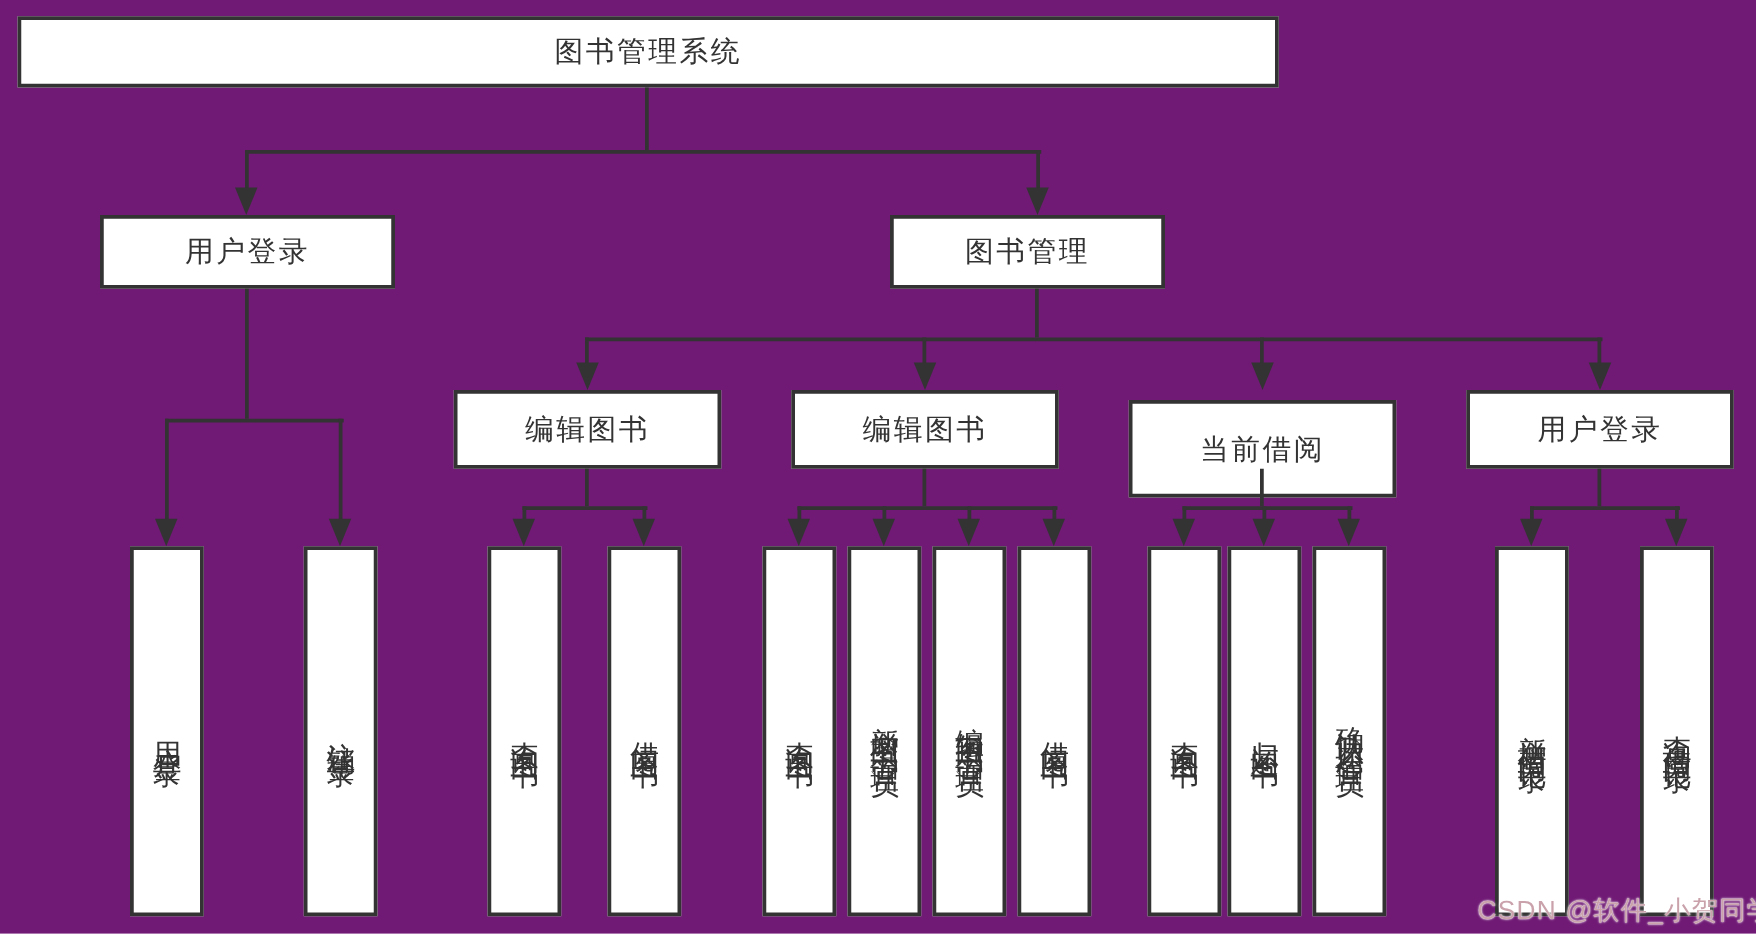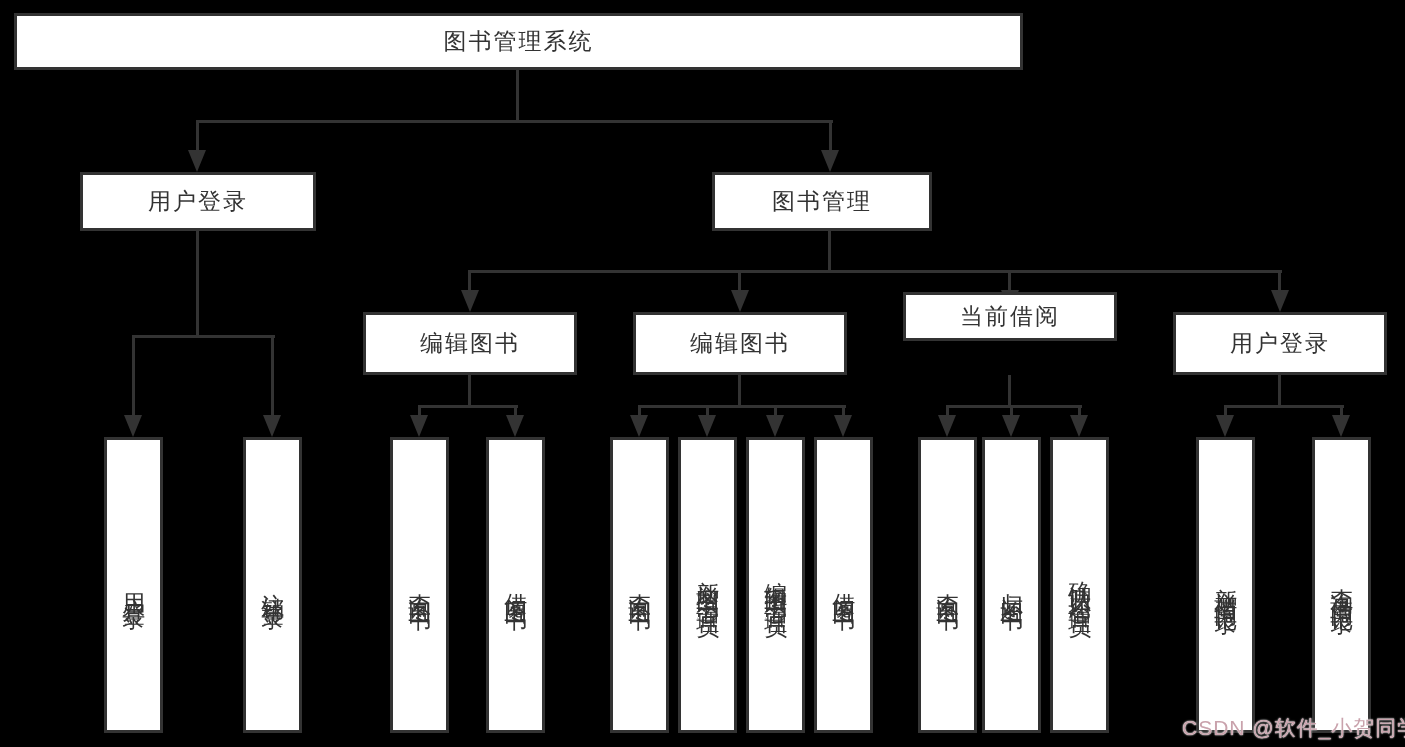--- a/index.html
+++ b/index.html
@@ -1,17 +1,17 @@
 <!DOCTYPE html>
 <html><head>
 <meta charset="utf-8">
 <style>
   html,body{margin:0;padding:0;background:#ffffff;}
   .canvas{
-    position:relative;width:1405px;height:747px;background:#000000;overflow:hidden;
+    position:relative;width:1405px;height:747px;background:#701a75;overflow:hidden;
     font-family:"Liberation Sans","DejaVu Sans",sans-serif;
   }
   .box{
     position:absolute;box-sizing:border-box;background:#ffffff;
     border:3px solid #333333;display:flex;align-items:center;justify-content:center;
   }
   .hlabel{
     font-size:23px;color:#333333;letter-spacing:2px;white-space:nowrap;line-height:1;
   }
   .vtext{
@@ -71,21 +71,21 @@
   <div class="arrow" style="left:1001px;top:290px"></div>
   <div class="vline" style="left:1278px;top:270px;height:22px"></div>
   <div class="arrow" style="left:1271px;top:290px"></div>
 
   <div class="box" style="left:363px;top:312px;width:214px;height:63px">
     <span class="hlabel">编辑图书</span>
   </div>
   <div class="box" style="left:633px;top:312px;width:214px;height:63px">
     <span class="hlabel">编辑图书</span>
   </div>
-  <div class="box" style="left:903px;top:292px;width:214px;height:49px">
+  <div class="box" style="left:903px;top:320px;width:214px;height:78px">
     <span class="hlabel">当前借阅</span>
   </div>
   <div class="box" style="left:1173px;top:312px;width:214px;height:63px">
     <span class="hlabel">用户登录</span>
   </div>
 
   <div class="vline" style="left:468px;top:375px;height:30px"></div>
   <div class="vline" style="left:738px;top:375px;height:30px"></div>
   <div class="vline" style="left:1008px;top:375px;height:30px"></div>
   <div class="vline" style="left:1278px;top:375px;height:30px"></div>

